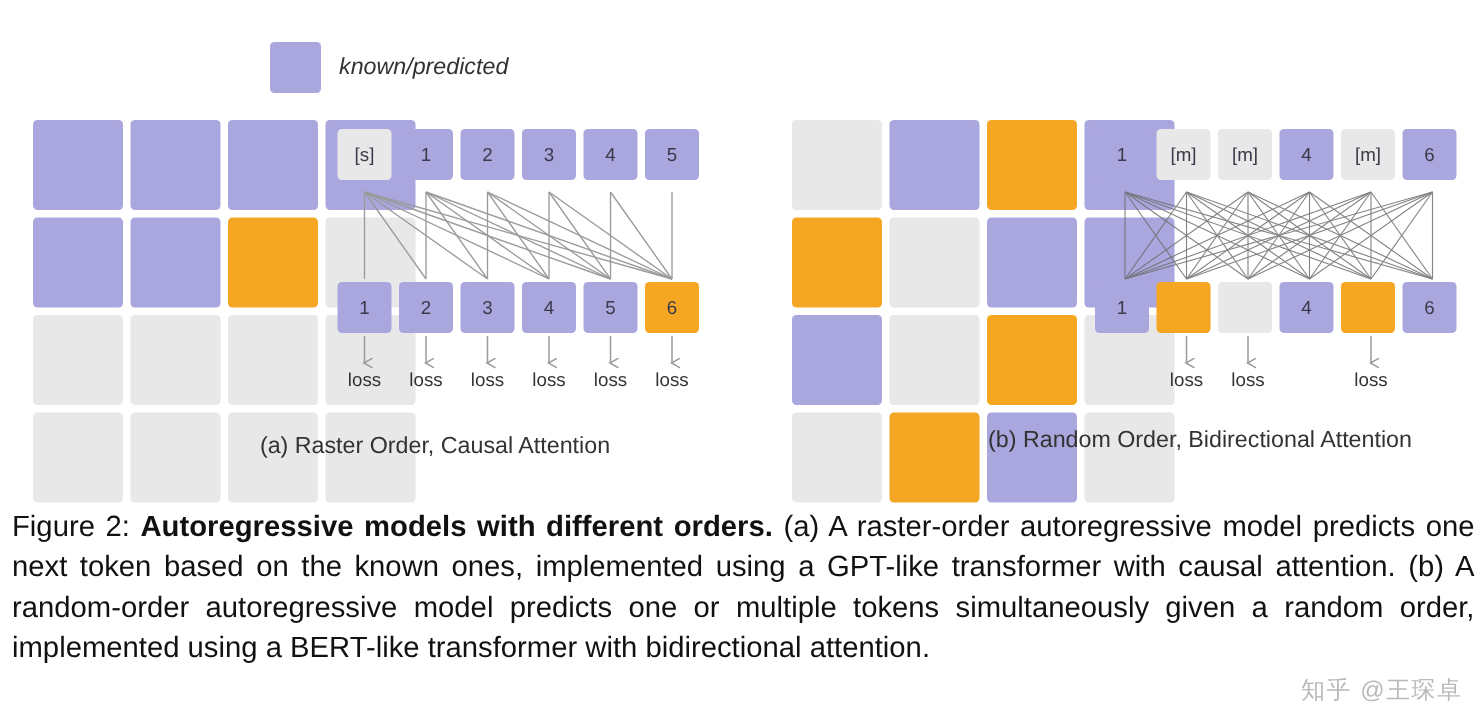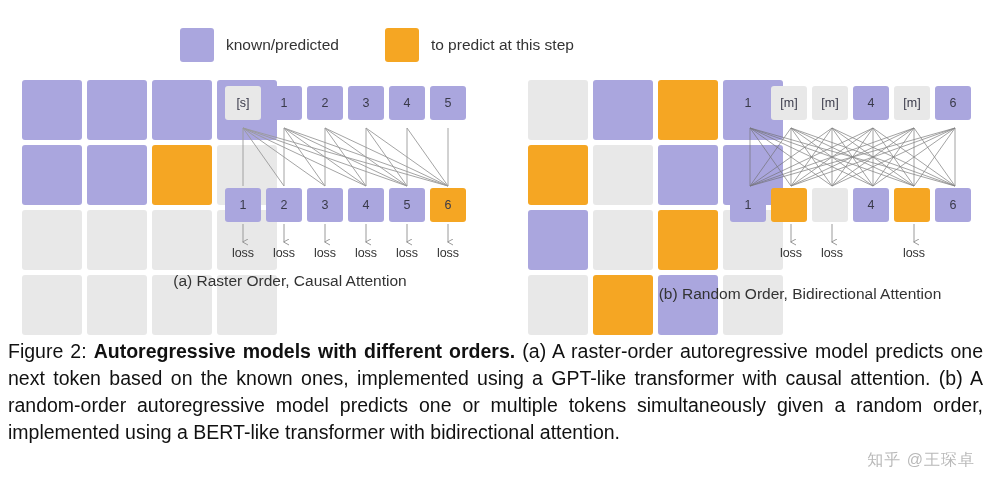--- a/index.html
+++ b/index.html
@@ -15,21 +15,21 @@
 
   
   .legend{
     position:absolute;top:28px;left:180px;
     display:flex;align-items:center;gap:0;
     font-family:"Liberation Sans", sans-serif;
     font-size:15.5px;color:#333;
   }
   .legend .item{display:flex;align-items:center;}
   .legend .sw{width:34px;height:34px;border-radius:3px;}
-  .legend .lb{margin-left:12px;white-space:nowrap;}
+  .legend .lb{margin-left:12px;white-space:nowrap;font-style:italic;}
   .legend .gap{width:46px;}
 
   
   .grid{position:absolute;display:grid;grid-template-columns:repeat(4,60px);
         grid-template-rows:repeat(4,60px);gap:5px;}
   .cell{border-radius:3px;}
 
   
   .diagram{position:absolute;}
   .tokrow{position:absolute;display:flex;gap:5px;}
@@ -75,24 +75,20 @@
 <body>
 
 <div class="fig">
 
   <div class="legend">
     <div class="item">
       <span class="sw" style="background:#aaa6de"></span>
       <span class="lb">known/predicted</span>
     </div>
     <div class="gap"></div>
-    <div class="item">
-      <span class="sw" style="background:#f5a623"></span>
-      <span class="lb">to predict at this step</span>
-    </div>
     <div class="gap"></div>
   </div>
 
   <div class="grid" id="grid-a" style="left:22px;top:80px;">
       <div class="cell" style="background: rgb(170, 166, 222);"></div>
       <div class="cell" style="background: rgb(170, 166, 222);"></div>
       <div class="cell" style="background: rgb(170, 166, 222);"></div>
       <div class="cell" style="background: rgb(170, 166, 222);"></div>
       <div class="cell" style="background: rgb(170, 166, 222);"></div>
       <div class="cell" style="background: rgb(170, 166, 222);"></div>
@@ -168,21 +164,21 @@
     <div id="a-loss">
         <div class="losslabel" style="left: -2px; top: 166px;">loss</div>
         <div class="losslabel" style="left: 39px; top: 166px;">loss</div>
         <div class="losslabel" style="left: 80px; top: 166px;">loss</div>
         <div class="losslabel" style="left: 121px; top: 166px;">loss</div>
         <div class="losslabel" style="left: 162px; top: 166px;">loss</div>
         <div class="losslabel" style="left: 203px; top: 166px;">loss</div>
       </div>
   </div>
 
-  <div class="caption-sub" style="left:110px;top:272px;width:360px;">(a) Raster Order, Causal Attention</div>
+  <div class="caption-sub" style="left:110px;top:289px;width:360px;">(a) Raster Order, Causal Attention</div>
 
   <div class="grid" id="grid-b" style="left:528px;top:80px;">
       <div class="cell" style="background: rgb(232, 232, 232);"></div>
       <div class="cell" style="background: rgb(170, 166, 222);"></div>
       <div class="cell" style="background: rgb(245, 166, 35);"></div>
       <div class="cell" style="background: rgb(170, 166, 222);"></div>
       <div class="cell" style="background: rgb(245, 166, 35);"></div>
       <div class="cell" style="background: rgb(232, 232, 232);"></div>
       <div class="cell" style="background: rgb(170, 166, 222);"></div>
       <div class="cell" style="background: rgb(170, 166, 222);"></div>

